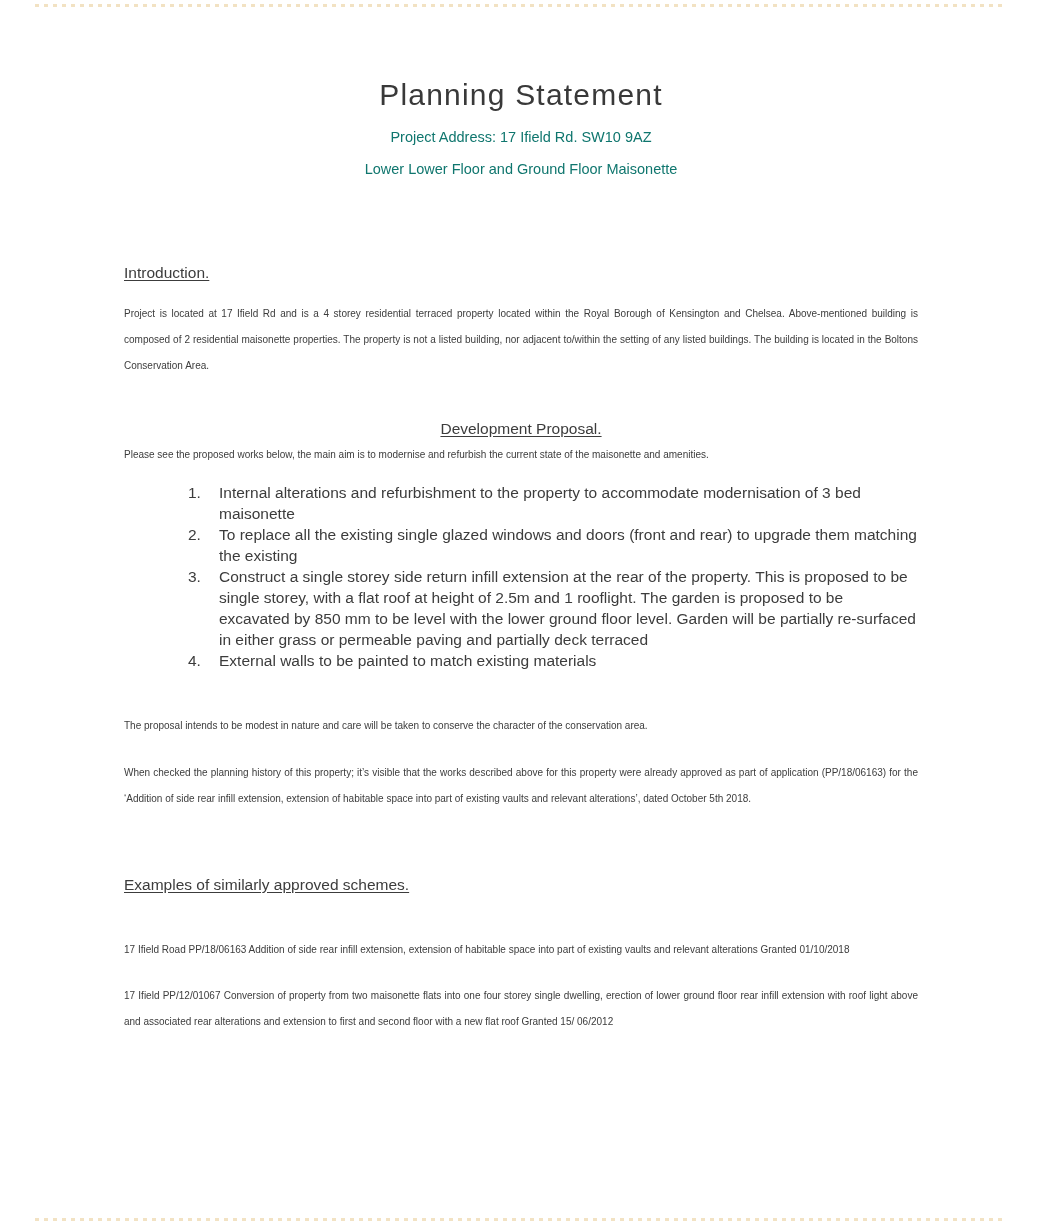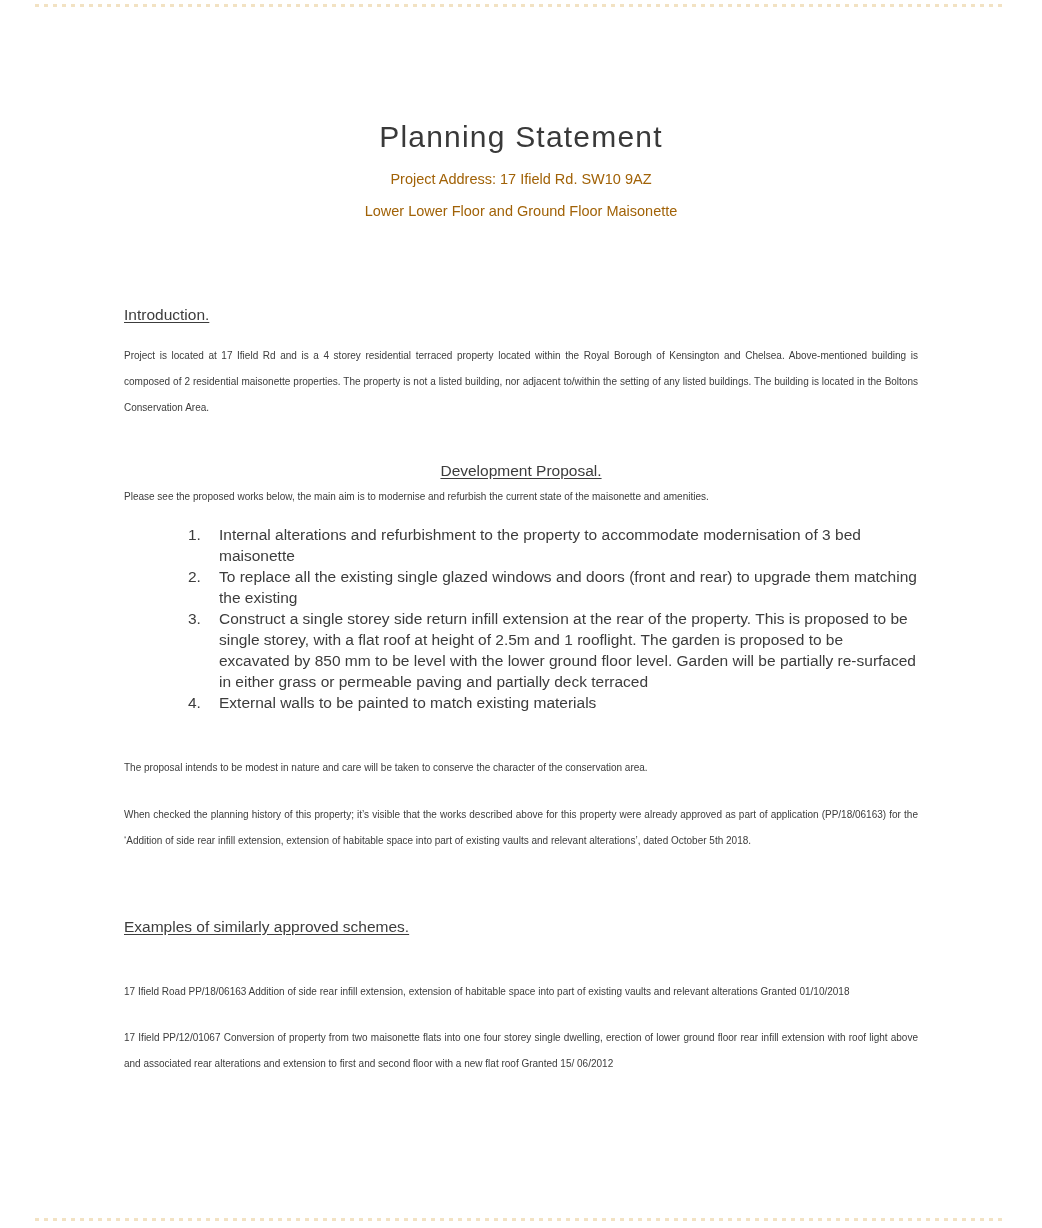--- a/index.html
+++ b/index.html
@@ -25,34 +25,34 @@
   }
   .page-border.top { top: 4px; }
   .page-border.bottom { bottom: 7px; }
 
   .content {
     padding: 0 124px;
   }
 
   .doc-title {
     margin: 0;
-    padding-top: 119px;
+    padding-top: 77px;
     font-size: 30px;
     line-height: 36px;
     font-weight: 400;
     letter-spacing: 1.2px;
     text-align: center;
     color: #393939;
   }
   .subtitle {
     margin: 0;
     text-align: center;
     font-size: 14.5px;
     line-height: 18px;
-    color: #a16207;
+    color: #0f766e;
   }
   .subtitle.addr { margin-top: 15px; }
   .subtitle.desc { margin-top: 14px; }
 
   .section-heading {
     margin: 0;
     font-size: 15.5px;
     line-height: 22px;
     font-weight: 400;
     text-decoration: underline;

